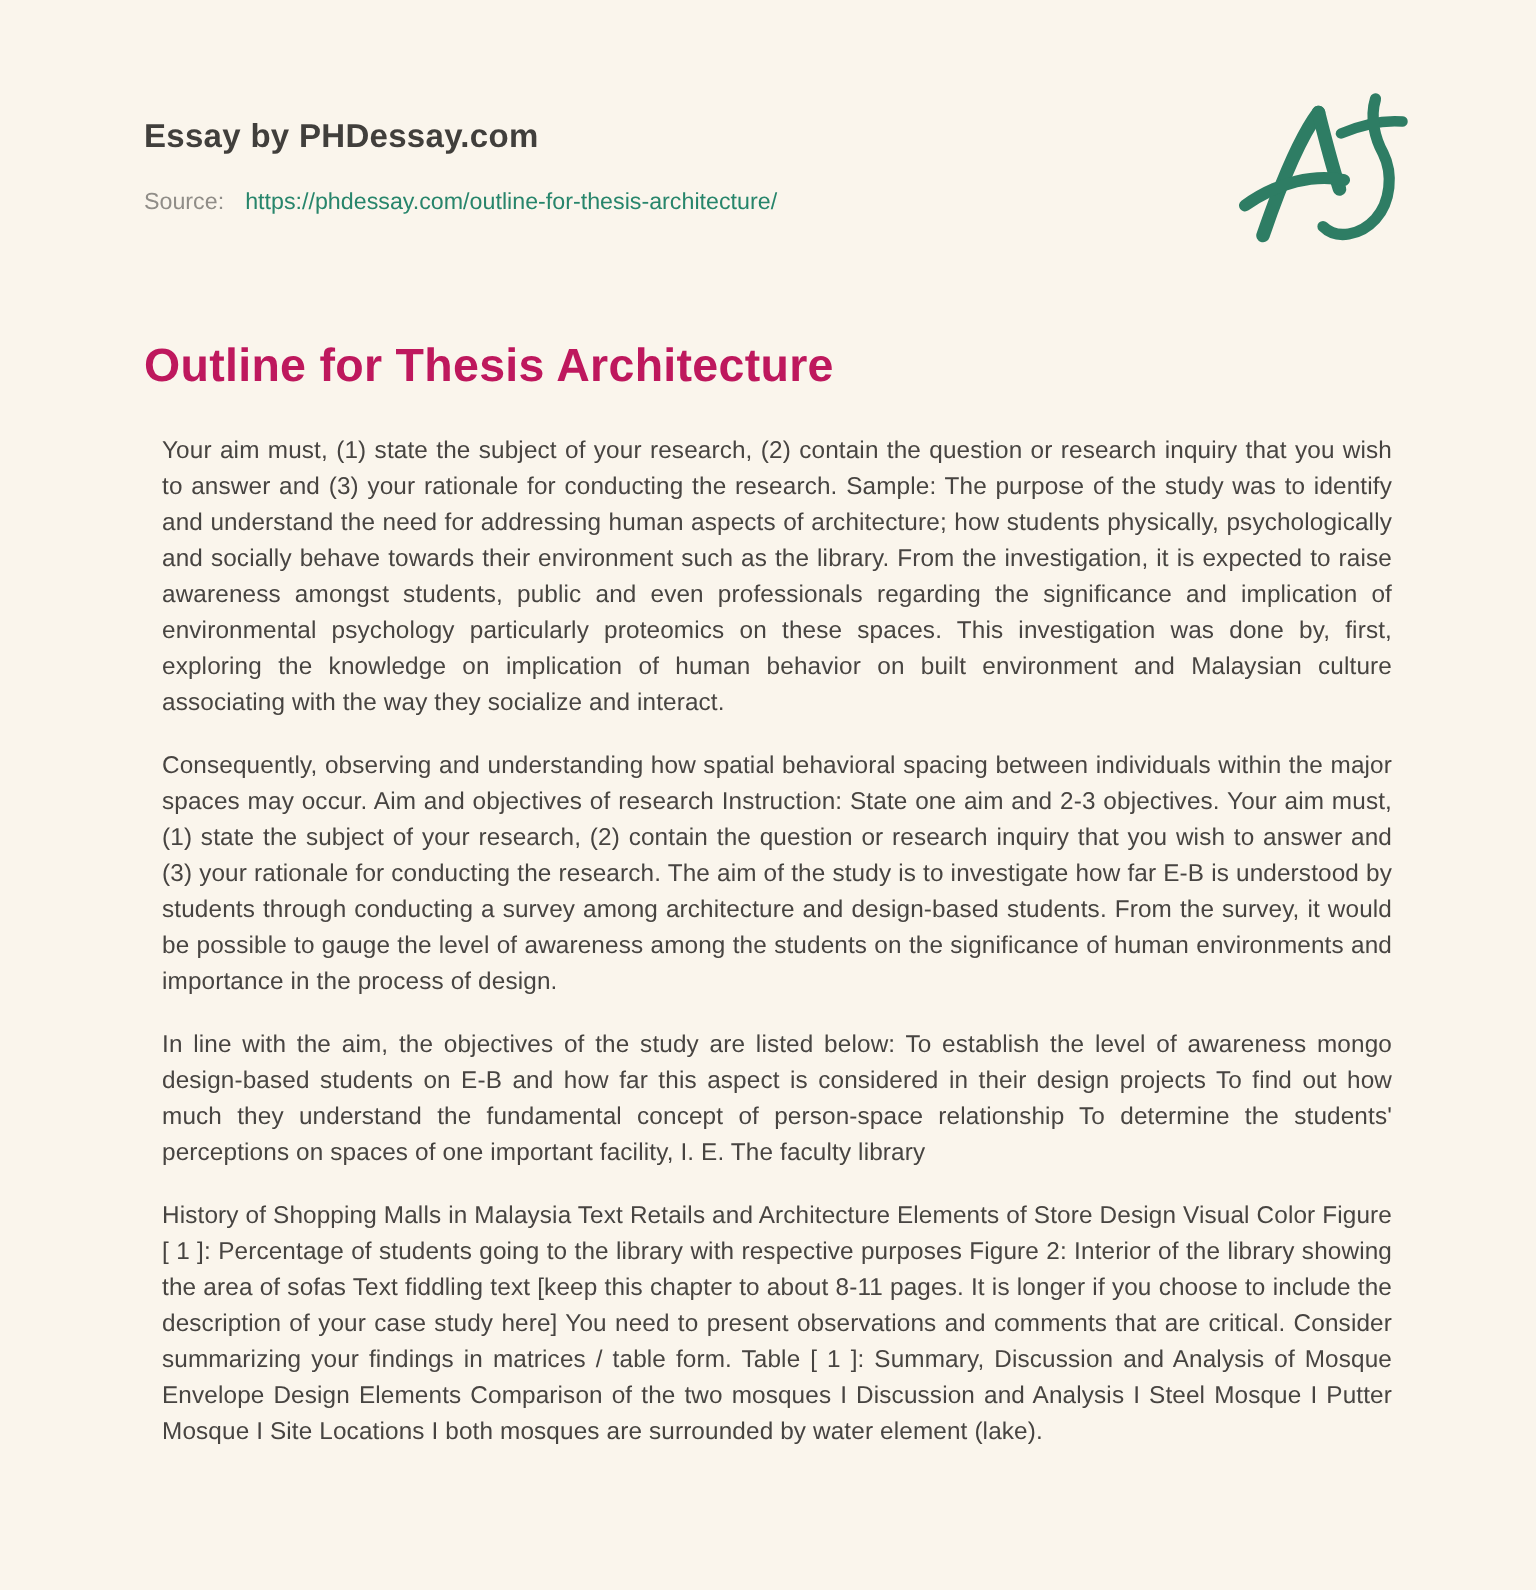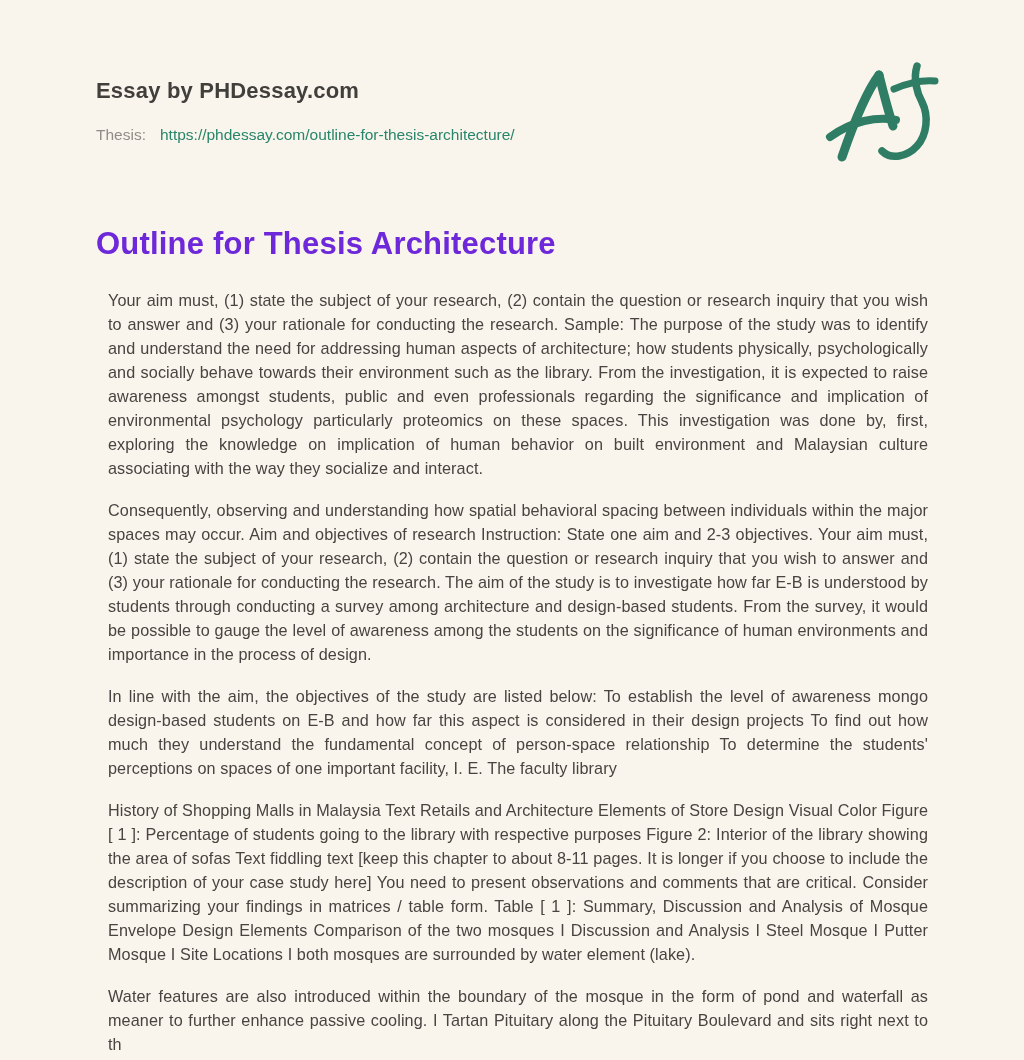--- a/index.html
+++ b/index.html
@@ -49,21 +49,21 @@
     right: 82px;
     width: 120px;
     height: 114px;
   }
   .logo svg { display: block; width: 100%; height: 100%; }
   .title {
     margin: 81px 0 0 0;
     font-size: 31px;
     line-height: 36px;
     font-weight: 700;
-    color: #6d28d9;
+    color: #be185d;
     letter-spacing: 0.2px;
   }
   .essay-body {
     margin-top: 26px;
   }
   .essay-body p {
     margin: 0 0 18px 12px;
     font-size: 16.2px;
     line-height: 24px;
     color: #474441;
@@ -72,21 +72,21 @@
   }
 </style>
 </head>
 <body>
 
 <div class="page">
 
   <div class="byline">Essay by PHDessay.com</div>
 
   <div class="source-row">
-    <span class="source-label">Thesis:</span><a class="source-link">https://phdessay.com/outline-for-thesis-architecture/</a>
+    <span class="source-label">Source:</span><a class="source-link">https://phdessay.com/outline-for-thesis-architecture/</a>
   </div>
 
   <div class="logo">
     <svg viewBox="0 0 120 114" fill="none" xmlns="http://www.w3.org/2000/svg">
 
       <path d="M20 99 C32 64 45 33 57 17" stroke="#2e7d64" stroke-width="9" stroke-linecap="round"></path>
 
       <path d="M57 17 C61 33 66 52 71 68" stroke="#2e7d64" stroke-width="9" stroke-linecap="round"></path>
 
       <path d="M8 79 C30 63 55 58 74 62" stroke="#2e7d64" stroke-width="8" stroke-linecap="round"></path>
@@ -97,16 +97,15 @@
     </svg>
   </div>
 
   <h1 class="title">Outline for Thesis Architecture</h1>
 
   <div class="essay-body">
     <p>Your aim must, (1) state the subject of your research, (2) contain the question or research inquiry that you wish to answer and (3) your rationale for conducting the research. Sample: The purpose of the study was to identify and understand the need for addressing human aspects of architecture; how students physically, psychologically and socially behave towards their environment such as the library. From the investigation, it is expected to raise awareness amongst students, public and even professionals regarding the significance and implication of environmental psychology particularly proteomics on these spaces. This investigation was done by, first, exploring the knowledge on implication of human behavior on built environment and Malaysian culture associating with the way they socialize and interact.</p>
     <p>Consequently, observing and understanding how spatial behavioral spacing between individuals within the major spaces may occur. Aim and objectives of research Instruction: State one aim and 2-3 objectives. Your aim must, (1) state the subject of your research, (2) contain the question or research inquiry that you wish to answer and (3) your rationale for conducting the research. The aim of the study is to investigate how far E-B is understood by students through conducting a survey among architecture and design-based students. From the survey, it would be possible to gauge the level of awareness among the students on the significance of human environments and importance in the process of design.</p>
     <p>In line with the aim, the objectives of the study are listed below: To establish the level of awareness mongo design-based students on E-B and how far this aspect is considered in their design projects To find out how much they understand the fundamental concept of person-space relationship To determine the students' perceptions on spaces of one important facility, I. E. The faculty library</p>
     <p>History of Shopping Malls in Malaysia Text Retails and Architecture Elements of Store Design Visual Color Figure [ 1 ]: Percentage of students going to the library with respective purposes Figure 2: Interior of the library showing the area of sofas Text fiddling text [keep this chapter to about 8-11 pages. It is longer if you choose to include the description of your case study here] You need to present observations and comments that are critical. Consider summarizing your findings in matrices / table form. Table [ 1 ]: Summary, Discussion and Analysis of Mosque Envelope Design Elements Comparison of the two mosques I Discussion and Analysis I Steel Mosque I Putter Mosque I Site Locations I both mosques are surrounded by water element (lake).</p>
-    <p>Water features are also introduced within the boundary of the mosque in the form of pond and waterfall as meaner to further enhance passive cooling. I Tartan Pituitary along the Pituitary Boulevard and sits right next to th</p>
   </div>
 
 </div>
 
 </body></html>

